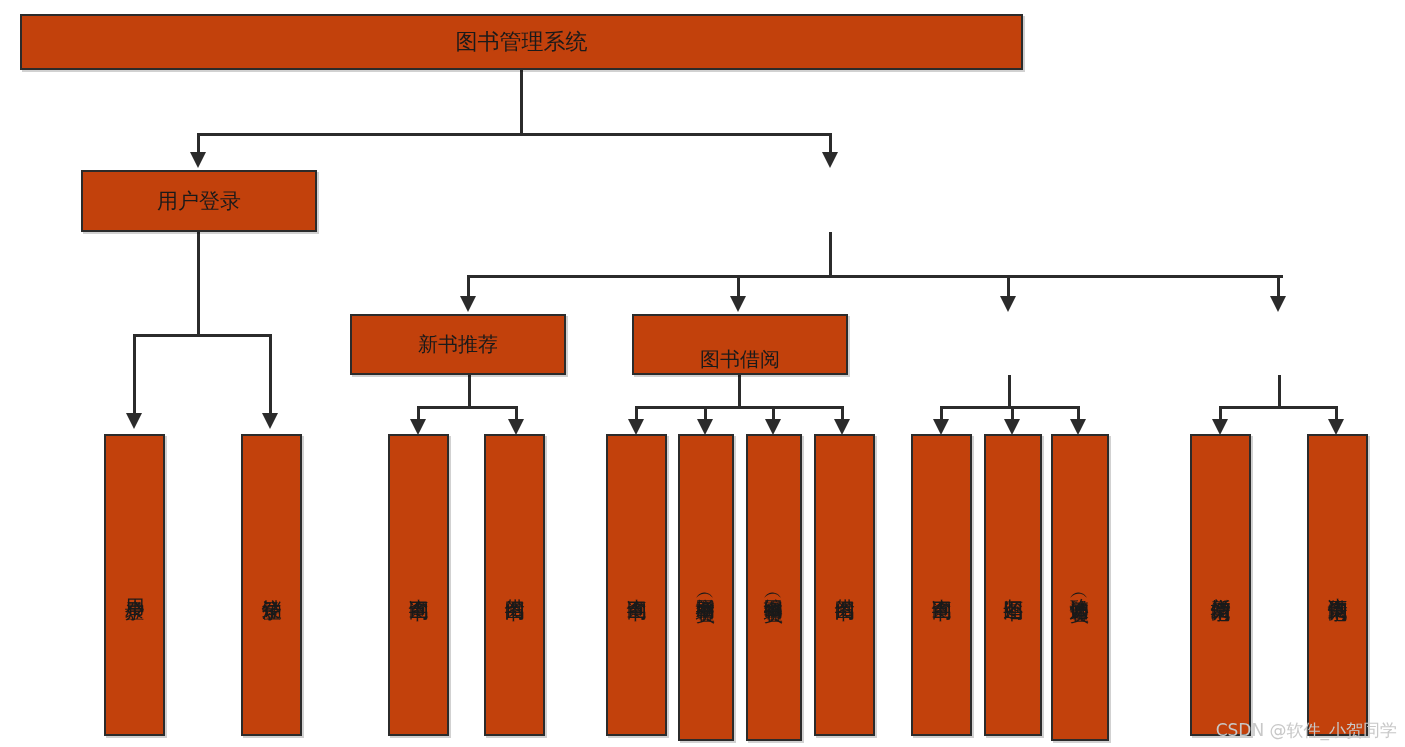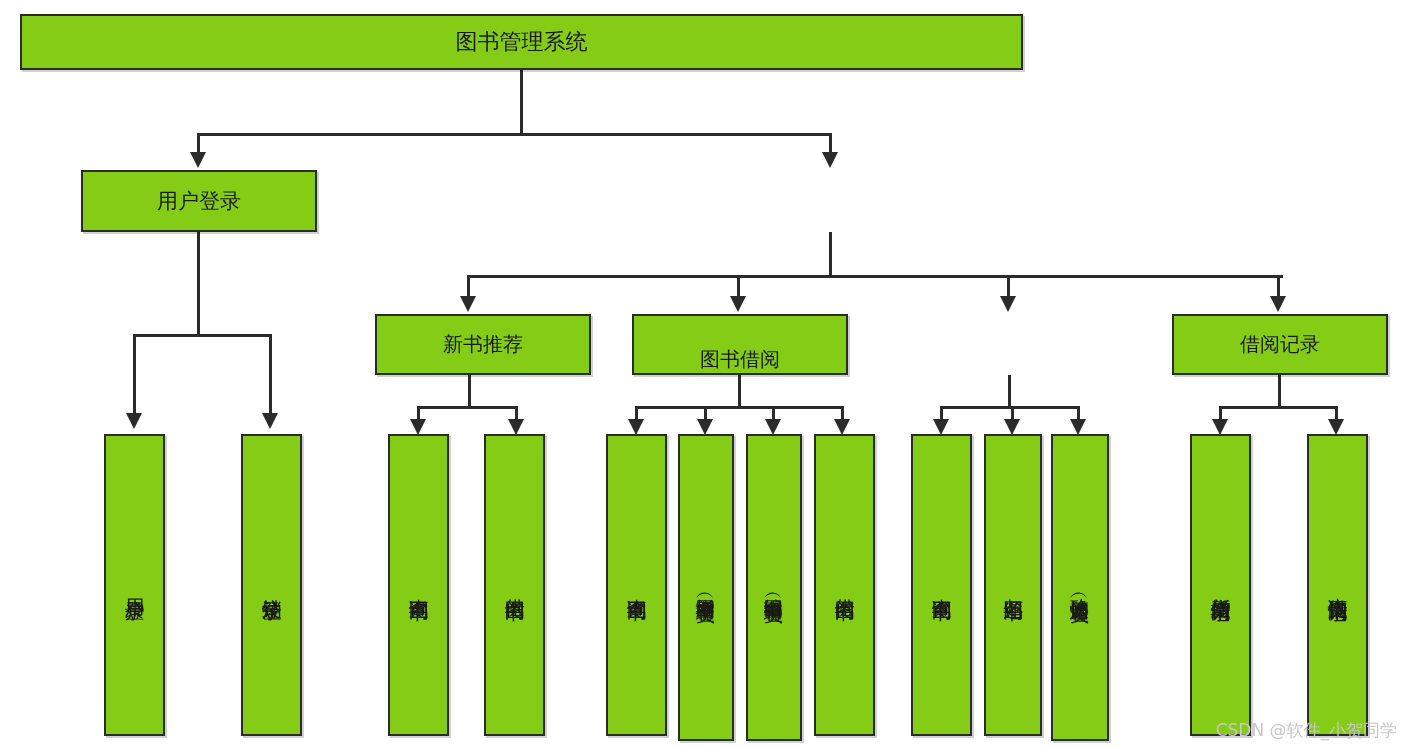--- a/index.html
+++ b/index.html
@@ -14,21 +14,21 @@
     position: relative;
     width: 1405px;
     height: 747px;
     background: #ffffff;
     overflow: hidden;
   }
   .node {
     position: absolute;
     box-sizing: border-box;
     border: 2px solid #2b2b2b;
-    background: #84cc16;
+    background: #c2410c;
     display: flex;
     align-items: center;
     justify-content: center;
     color: #1a1a1a;
     text-align: center;
     z-index: 3;
     box-shadow: 2px 2px 0 rgba(0,0,0,0.18);
   }
   .node.root {
     font-size: 22px;
@@ -147,32 +147,29 @@
 
   <div class="node root" style="left:20px; top:14px; width:1003px; height:56px;">
     <span>图书管理系统</span>
   </div>
 
   <div class="node lvl2" style="left:81px; top:170px; width:236px; height:62px;">
     <span>用户登录</span>
   </div>
 
 
-  <div class="node lvl3" style="left:375px; top:314px; width:216px; height:61px;">
+  <div class="node lvl3" style="left:350px; top:314px; width:216px; height:61px;">
     <span>新书推荐</span>
   </div>
 
   <div class="node lvl3" style="left:632px; top:314px; width:216px; height:61px;align-items:flex-end;">
     <span>图书借阅</span>
   </div>
 
 
-  <div class="node lvl3" style="left:1172px; top:314px; width:216px; height:61px;">
-    <span>借阅记录</span>
-  </div>
 
   <div class="node leaf" style="left:104px; top:434px; width:61px; height:302px;">
     <span class="txt">用户登录</span>
   </div>
 
   <div class="node leaf" style="left:241px; top:434px; width:61px; height:302px;">
     <span class="txt">注销登录</span>
   </div>
 
   <div class="node leaf" style="left:388px; top:434px; width:61px; height:302px;">

